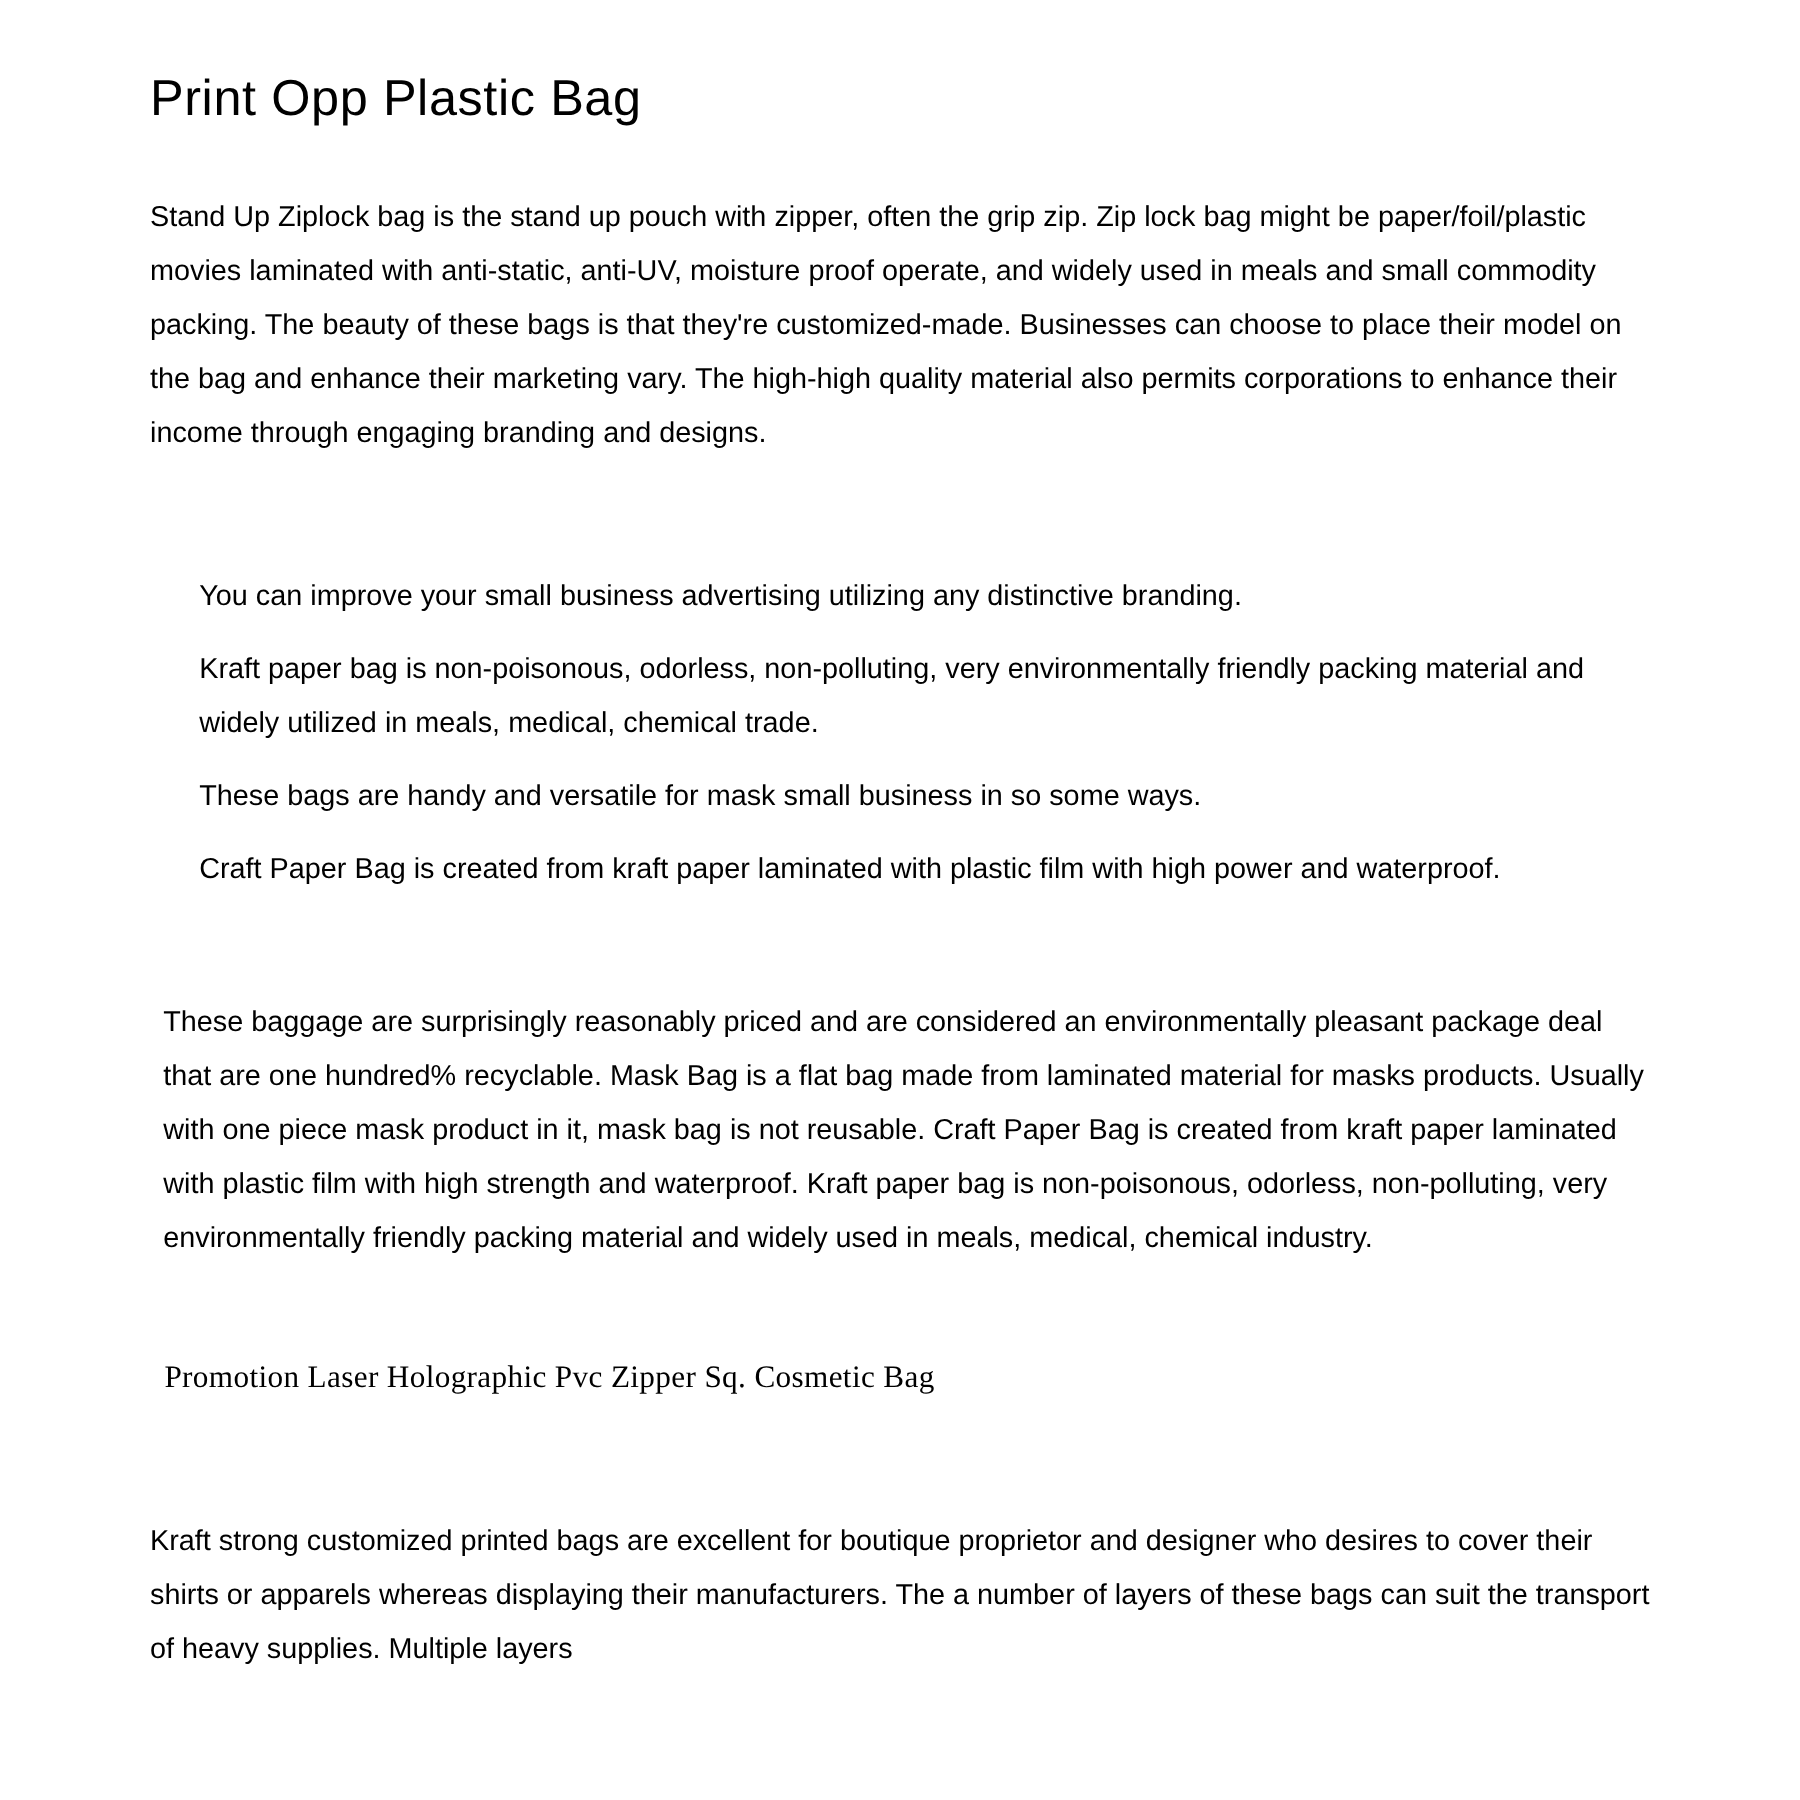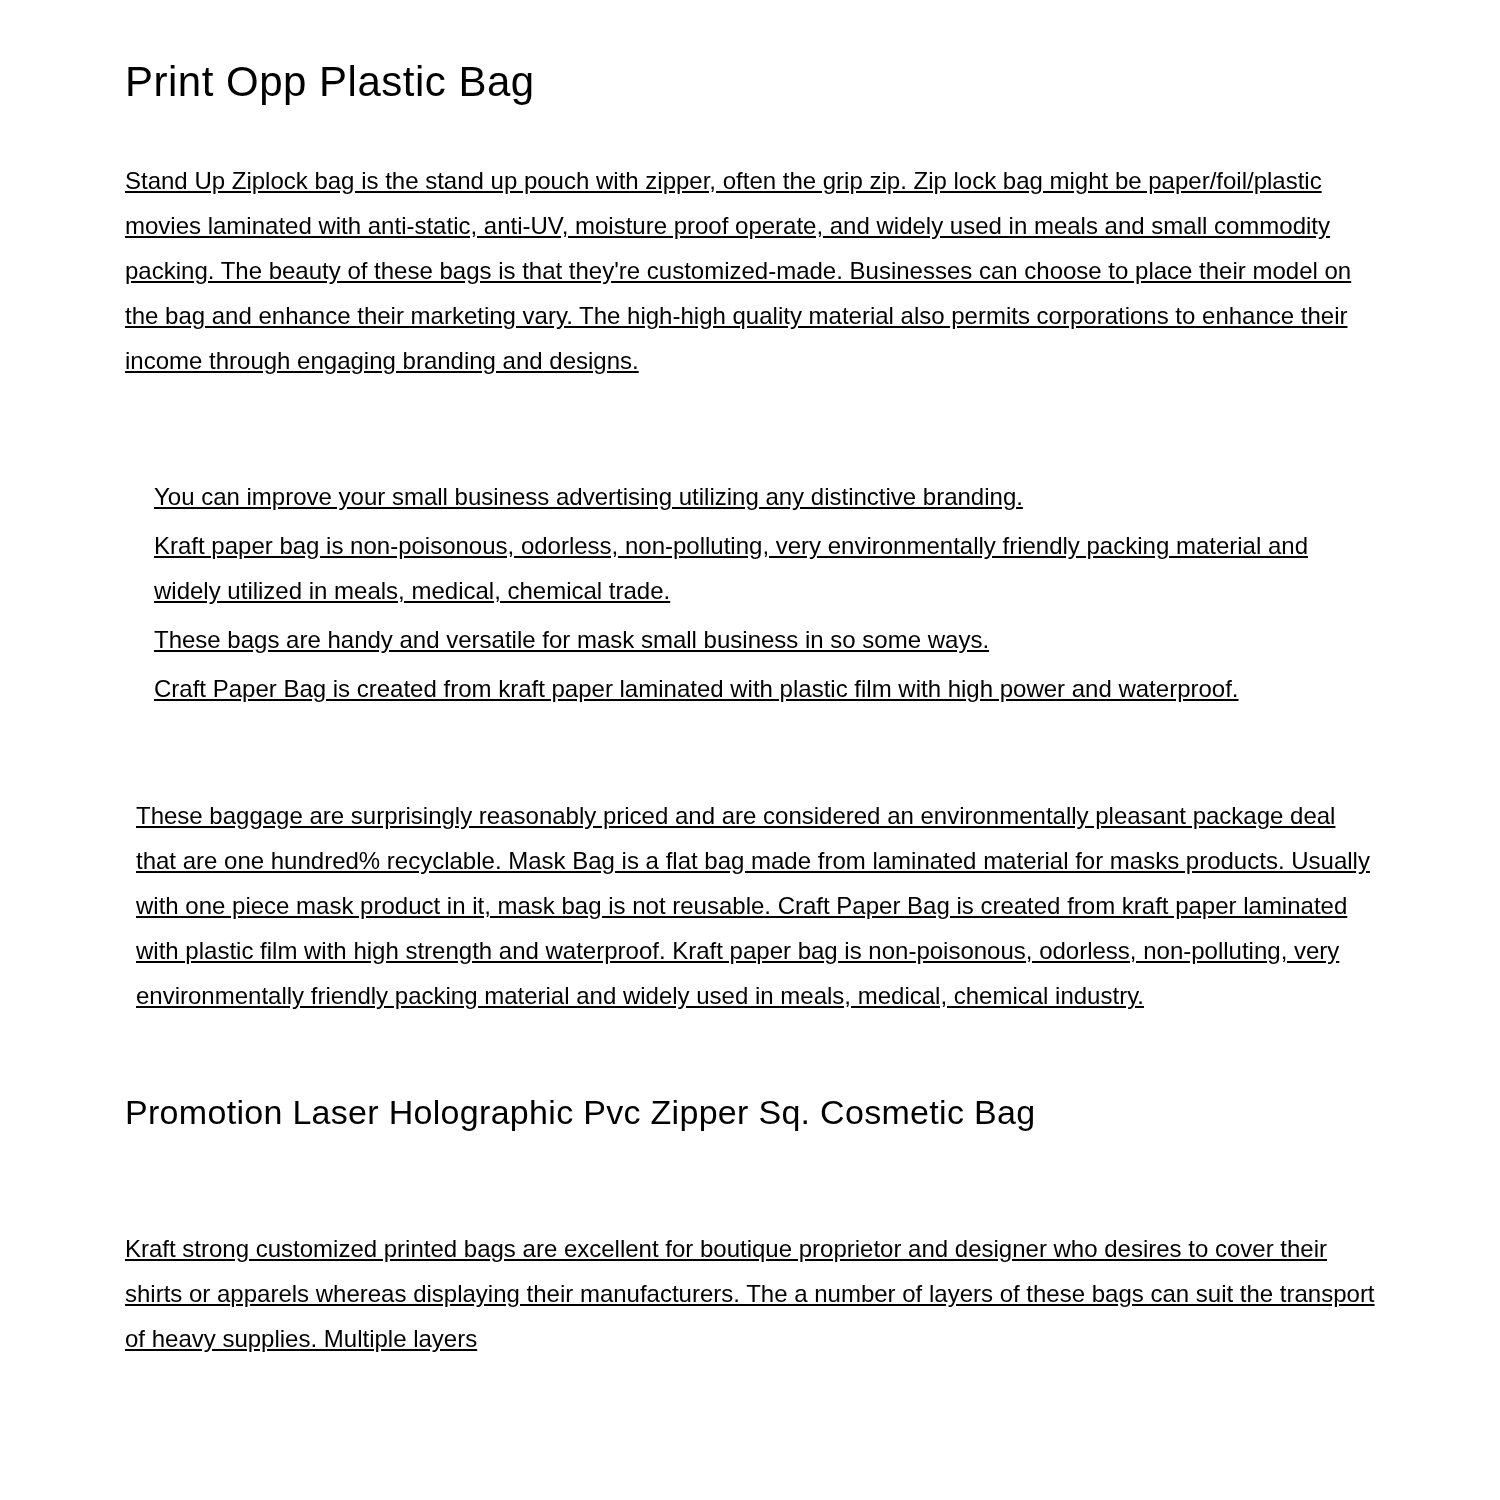--- a/index.html
+++ b/index.html
@@ -24,41 +24,41 @@
     font-size: 42px;
     line-height: 48px;
     font-weight: 400;
     margin: 58px 0 12px 0;
     letter-spacing: 0.5px;
   }
   .body-text {
     font-size: 24px;
     line-height: 45px;
     font-weight: 400;
-    text-decoration: underline;
   }
   .intro-paragraph {
     margin: 52px 0 0 0;
   }
   .quote-block {
     margin: 91px 0 0 0;
     padding-left: 25px;
   }
   .quote-item {
-    margin: 4px;
+    margin: 16px;
   }
   .mid-paragraph {
     margin: 82px 0 0 11px;
   }
   .section-heading {
-    font-size: 34px;
+    font-size: 26px;
     line-height: 38px;
     font-weight: 400;
-    margin: 75px 0 0 0;
+    margin: 75px 0 0 12px;
     letter-spacing: 0.3px;
+    font-family: Liberation Serif, serif;
   }
   .section-paragraph {
     margin: 95px 0 0 0;
   }
 </style>
 </head>
 <body>
 
 <div class="page">
   <div class="content">

